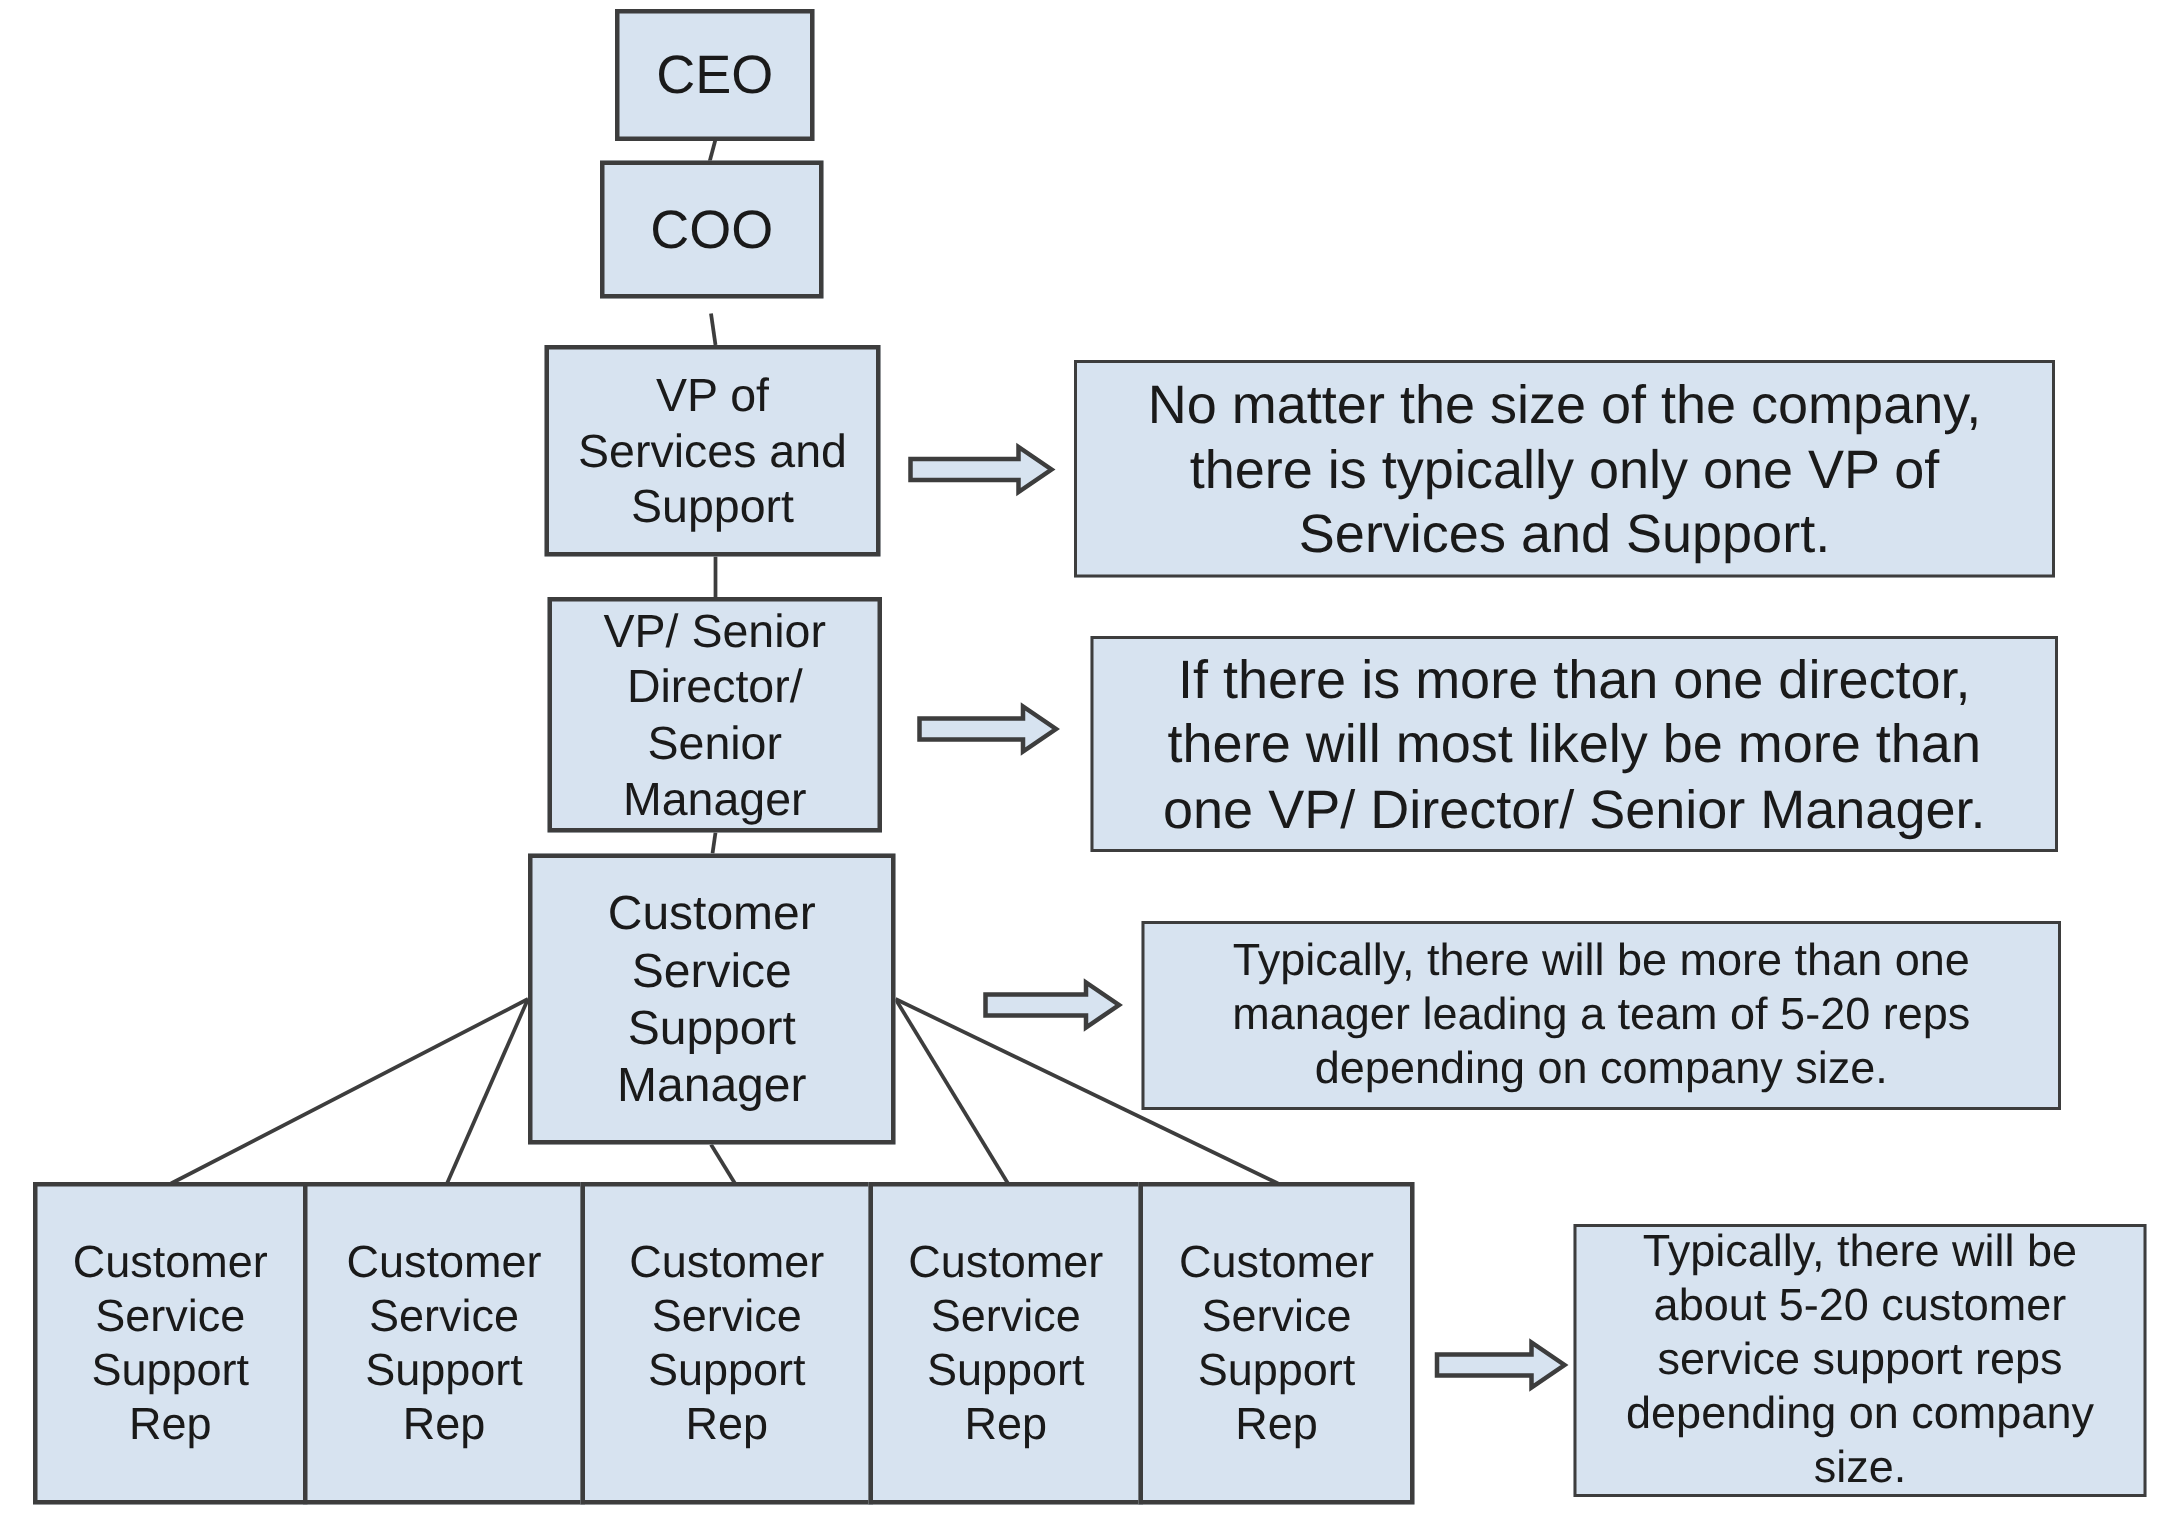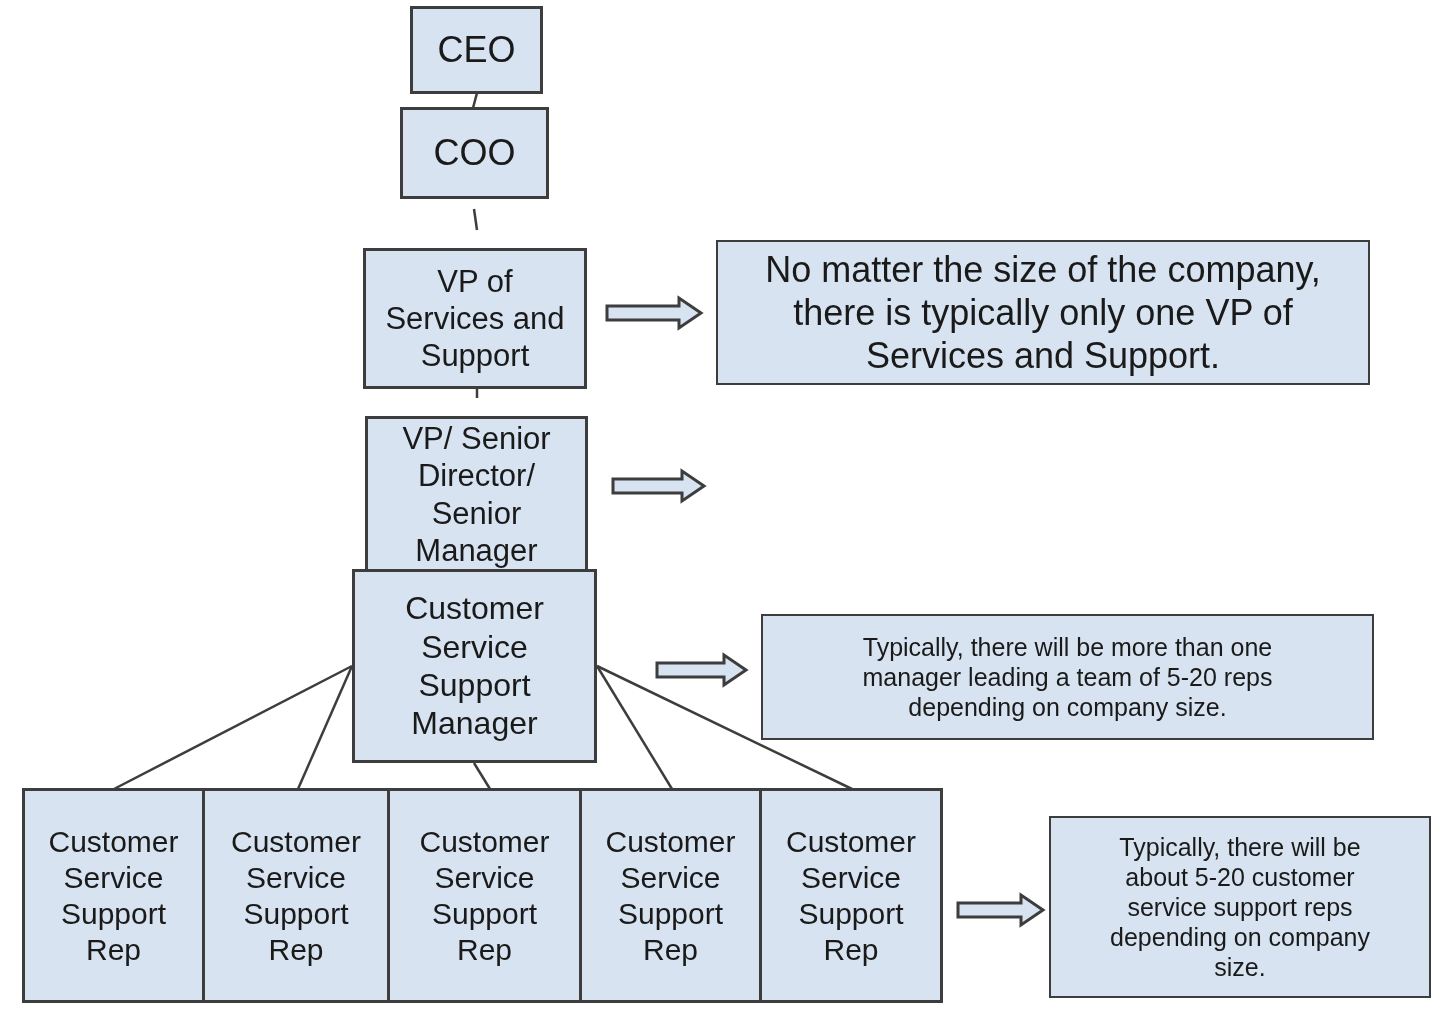--- a/index.html
+++ b/index.html
@@ -48,25 +48,25 @@
     text-align: center;
     color: var(--text);
   }
   .ann { border-width: 2.5px; }
   .label {
     white-space: pre-line;
     line-height: 1.2;
     text-align: center;
   }
   .node-ceo, .node-coo { font-size: 36px; }
-  .node-vp, .node-vps  { font-size: 31px; margin-top: 18px; }
+  .node-vp, .node-vps  { font-size: 31px; }
   .node-mgr            { font-size: 32px; }
   .node-rep            { font-size: 30px; }
   .ann-1, .ann-2       { font-size: 36px; }
-  .ann-3, .ann-4       { font-size: 25px; }
+  .ann-3, .ann-4       { font-size: 30px; }
 </style>
 </head>
 <body>
 
 <div class="canvas">
 
   <svg class="overlay" viewBox="0 0 1442 1010" aria-hidden="true">
     <g>
       <line class="conn" x1="477" y1="93" x2="473" y2="108"></line>
       <line class="conn" x1="474" y1="209" x2="477" y2="230"></line>
@@ -144,20 +144,25 @@
 Support
 Rep</span>
   </div>
 
   <div class="ann ann-1" style="left:716px; top:240px; width:654px; height:145px;">
     <span class="label">No matter the size of the company,
 there is typically only one VP of
 Services and Support.</span>
   </div>
 
+  <div class="ann ann-2" style="left:727px; top:424px; width:645px; height:144px;">
+    <span class="label">If there is more than one director,
+there will most likely be more than
+one VP/ Director/ Senior Manager.</span>
+  </div>
 
   <div class="ann ann-3" style="left:761px; top:614px; width:613px; height:126px;">
     <span class="label">Typically, there will be more than one
 manager leading a team of 5-20 reps
 depending on company size.</span>
   </div>
 
   <div class="ann ann-4" style="left:1049px; top:816px; width:382px; height:182px;">
     <span class="label">Typically, there will be
 about 5-20 customer

